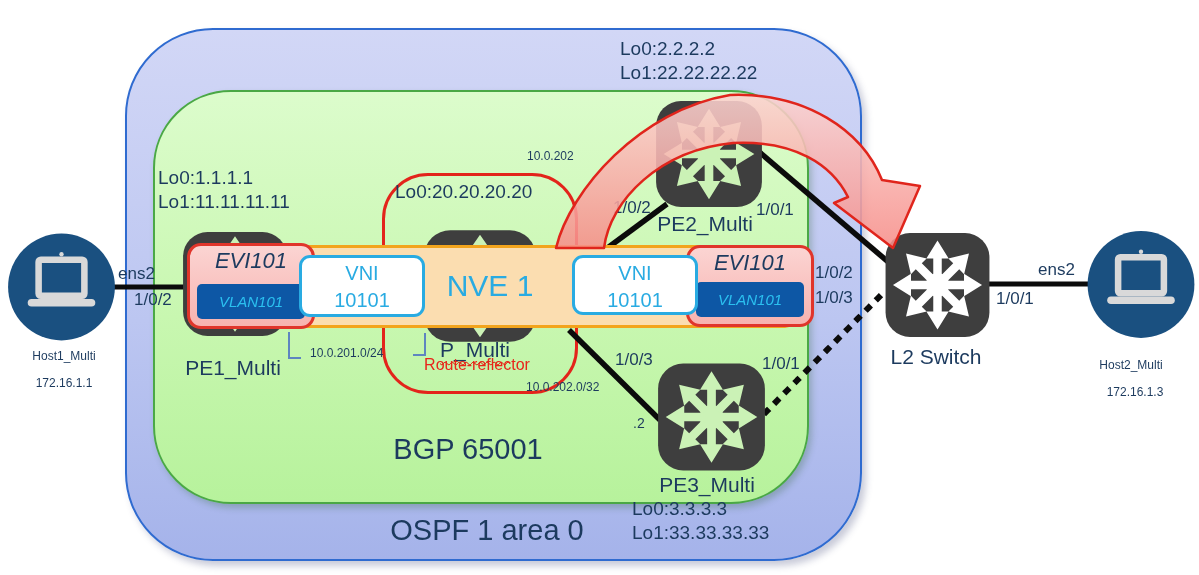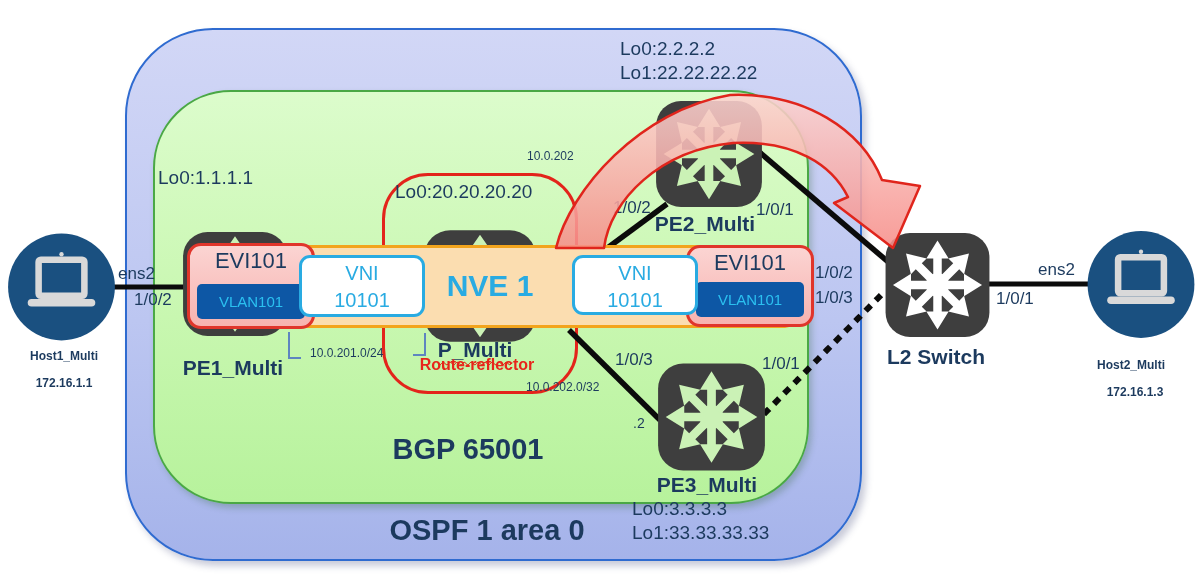--- a/index.html
+++ b/index.html
@@ -13,29 +13,29 @@
   .zone-bgp{left:153px;top:90px;width:652px;height:410px;border-radius:78px;
     background:linear-gradient(180deg,#dcfccc 0%,#c8f7b0 55%,#b7f29c 100%);
     border:2px solid #4aa845;box-shadow:3px 4px 6px rgba(40,90,40,.25);}
   .rr-box{left:382px;top:173px;width:190px;height:215px;border-radius:46px;
     border:3px solid #e3241b;background:transparent;}
   
   .nve-band{left:188px;top:245px;width:607px;height:83px;border-radius:10px;
     background:#fbddb0;border:3px solid #f2a41d;box-sizing:border-box;}
   
   .evi{width:128px;height:86px;border-radius:14px;border:3px solid #e0352b;box-sizing:border-box;
-    background:linear-gradient(180deg,#fbd4d2 0%,#f7b3b0 100%);text-align:center;}
+    background:linear-gradient(180deg,#fbd4d2 0%,#f7b3b0 100%);text-align:center;font-style:italic;}
   .evi .evi-t{margin-top:2px;font-size:22px;color:#1c3a5e;}
   .vlan{position:absolute;left:7px;right:7px;bottom:7px;height:35px;border-radius:5px;
     background:#0d57a5;color:#2bc0f0;font-size:15px;line-height:35px;text-align:center;}
   .vni{width:126px;height:62px;border-radius:11px;border:3px solid #29abe2;box-sizing:border-box;
     background:#fff;text-align:center;color:#29abe2;font-size:20px;line-height:27px;padding-top:2px;}
   
   .t{position:absolute;color:#1c3a5e;white-space:nowrap;text-align:right;}
-  .ctr{transform:translateX(-50%);font-weight:bold;}
+  .ctr{transform:translateX(-50%);}
   .s14{font-size:14px;} .s15{font-size:12px;} .s17{font-size:17px;}
   .s19{font-size:19px;line-height:24px;} .s20{font-size:12px;} .s21{font-size:21px;}
   .s24{font-size:16px;} .s29{font-size:29px;} .s30{font-size:30px;}
   .red{color:#e8241b;} .cyan{color:#29abe2;}
   .wavy{text-decoration:underline;text-decoration-style:wavy;text-decoration-color:#e11000;
         text-decoration-thickness:1px;text-underline-offset:4px;}
   svg{display:block;}
 </style>
 </head>
 <body>
@@ -134,20 +134,21 @@
   <div class="abs vni" style="left:299px;top:255px;z-index:7">
     <div>VNI</div>
     <div>10101</div>
   </div>
   <div class="abs vni" style="left:572px;top:255px;height:60px;z-index:7">
     <div>VNI</div>
     <div>10101</div>
   </div>
 
   <div class="t s19" style="left:158px;top:166px;z-index:8">Lo0:1.1.1.1</div>
+  <div class="t s19" style="left:158px;top:190px;z-index:8">Lo1:11.11.11.11</div>
   <div class="t s19" style="left:395px;top:180px;z-index:8">Lo0:20.20.20.20</div>
   <div class="t s19" style="left:620px;top:37px;z-index:8">Lo0:2.2.2.2</div>
   <div class="t s19" style="left:620px;top:61px;z-index:8">Lo1:22.22.22.22</div>
   <div class="t s19" style="left:632px;top:497px;z-index:8">Lo0:3.3.3.3</div>
   <div class="t s19" style="left:632px;top:521px;z-index:8">Lo1:33.33.33.33</div>
 
   <div class="t s20 ctr" style="left:64px;top:349px;z-index:8">Host1_Multi</div>
   <div class="t s20 ctr" style="left:64px;top:376px;z-index:8">172.16.1.1</div>
   <div class="t s21 ctr" style="left:233px;top:356px;z-index:8">PE1_Multi</div>
   <div class="t s21 ctr wavy" style="left:475px;top:338px;z-index:8">P_Multi</div>

